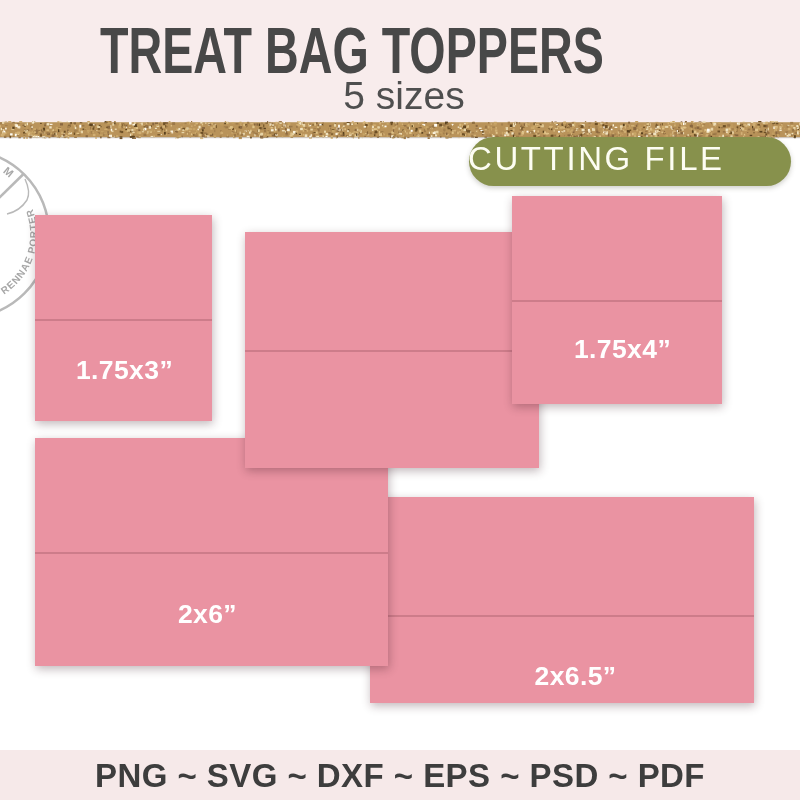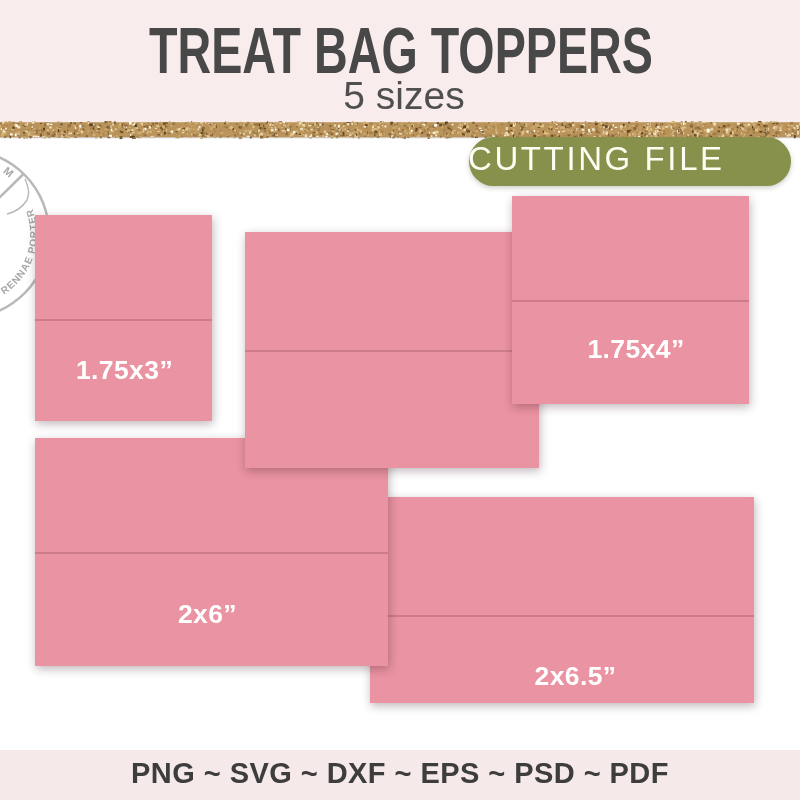--- a/index.html
+++ b/index.html
@@ -9,21 +9,21 @@
   .topper{position:absolute;background:#ea93a2;box-shadow:1px 3px 9px rgba(50,15,25,0.30);}
   .fold{position:absolute;left:0;right:0;height:2px;background:rgba(125,58,70,0.26);filter:blur(0.6px);}
   .lbl{position:absolute;left:0;right:0;text-align:center;color:#ffffff;
        font-weight:bold;font-size:26.5px;letter-spacing:0.4px;}
 </style>
 </head>
 <body>
 
 <div class="abs" style="left:0;top:0;width:800px;height:122px;background:#f8ecec;"></div>
 
-<div class="abs" style="left:1px;top:13px;width:800px;text-align:center;">
+<div class="abs" style="left:1px;top:13px;width:800px;text-align:left;">
   <span style="display:inline-block;font-weight:bold;font-size:65px;color:#484848;white-space:nowrap;transform:scaleX(0.718);transform-origin:center;letter-spacing:0px;">TREAT BAG TOPPERS</span>
 </div>
 
 <div class="abs" style="left:4px;top:74px;width:800px;text-align:center;font-size:39px;color:#4f4f4f;">5 sizes</div>
 
 <svg class="abs" style="left:0;top:121px;" width="800" height="19" viewBox="0 0 800 19">
   <g transform="translate(0,1.2)">
   <rect x="0" y="0" width="800" height="14.8" fill="#b9935a"></rect>
 <rect x="40.0" y="0.7" width="1.8" height="1.1" fill="#6e5026"></rect>
 <rect x="302.1" y="7.7" width="1.7" height="1.0" fill="#9c7848"></rect>
@@ -1758,29 +1758,29 @@
 
   <div class="lbl" style="top:161px;transform:translateX(-4px);">2x6”</div>
 </div>
 
 <div class="topper" style="left:245px;top:232px;width:294px;height:236px;z-index:3;">
 
   <div class="fold" style="top:118px;"></div>
 
 </div>
 
-<div class="topper" style="left:512px;top:196px;width:237px;height:208px;z-index:4;">
+<div class="topper" style="left:512px;top:196px;width:210px;height:208px;z-index:4;">
 
   <div class="fold" style="top:104px;"></div>
 
   <div class="lbl" style="top:138px;transform:translateX(5.5px);">1.75x4”</div>
 </div>
 
 <div class="topper" style="left:35px;top:215px;width:177px;height:206px;z-index:2;">
 
   <div class="fold" style="top:104px;"></div>
 
   <div class="lbl" style="top:140px;transform:translateX(1px);">1.75x3”</div>
 </div>
 
 <div class="abs" style="left:0;top:750px;width:800px;height:50px;background:#f6e9e9;"></div>
 
-<div class="abs" style="left:0;top:757px;width:800px;text-align:center;font-weight:bold;font-size:29px;color:#3d3d3d;letter-spacing:0.45px;">PNG ~ SVG ~ DXF ~ EPS ~ PSD ~ PDF</div>
+<div class="abs" style="left:0;top:757px;width:800px;text-align:center;font-weight:bold;font-size:33px;color:#3d3d3d;letter-spacing:0.45px;">PNG ~ SVG ~ DXF ~ EPS ~ PSD ~ PDF</div>
 
 </body></html>

